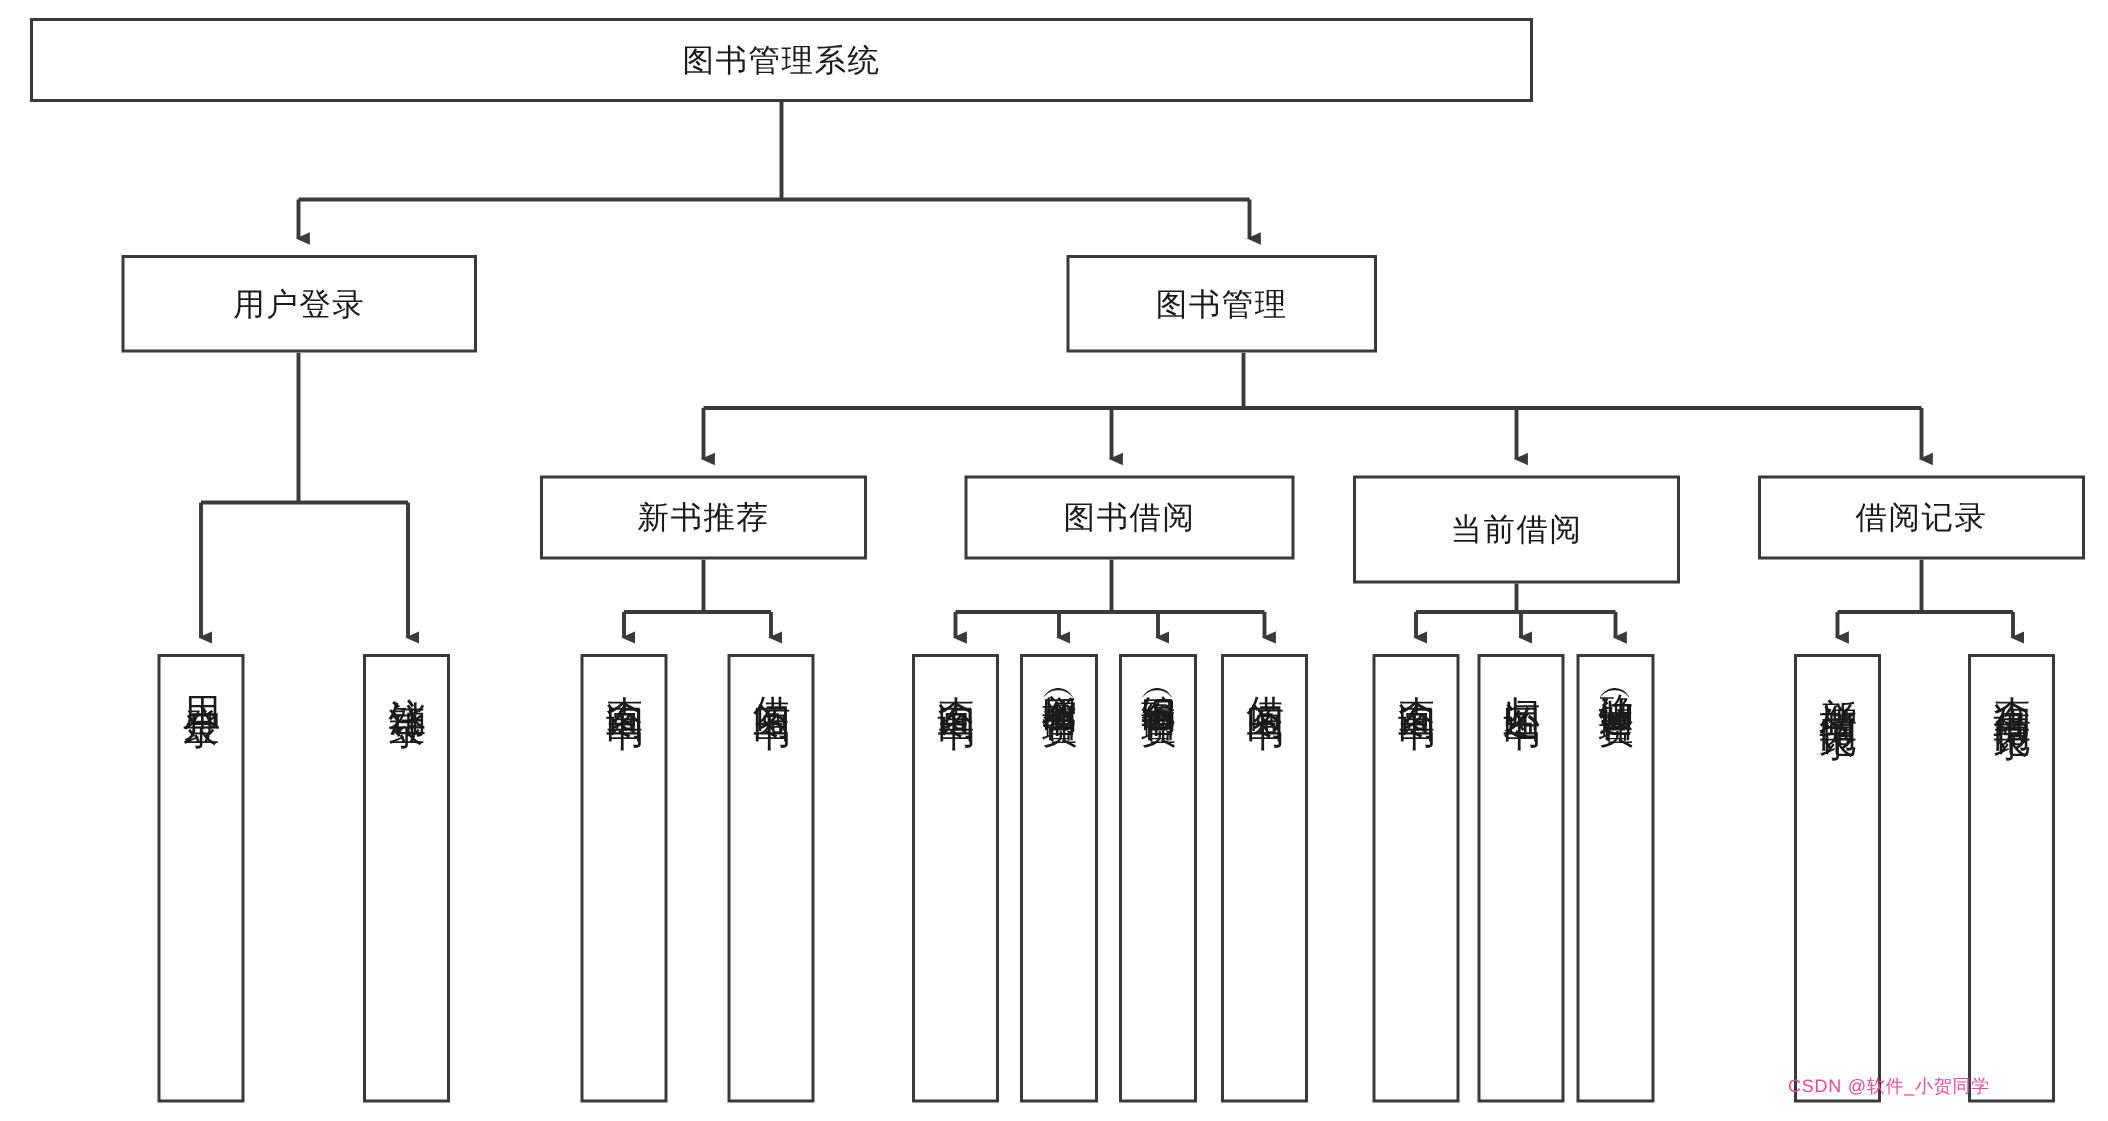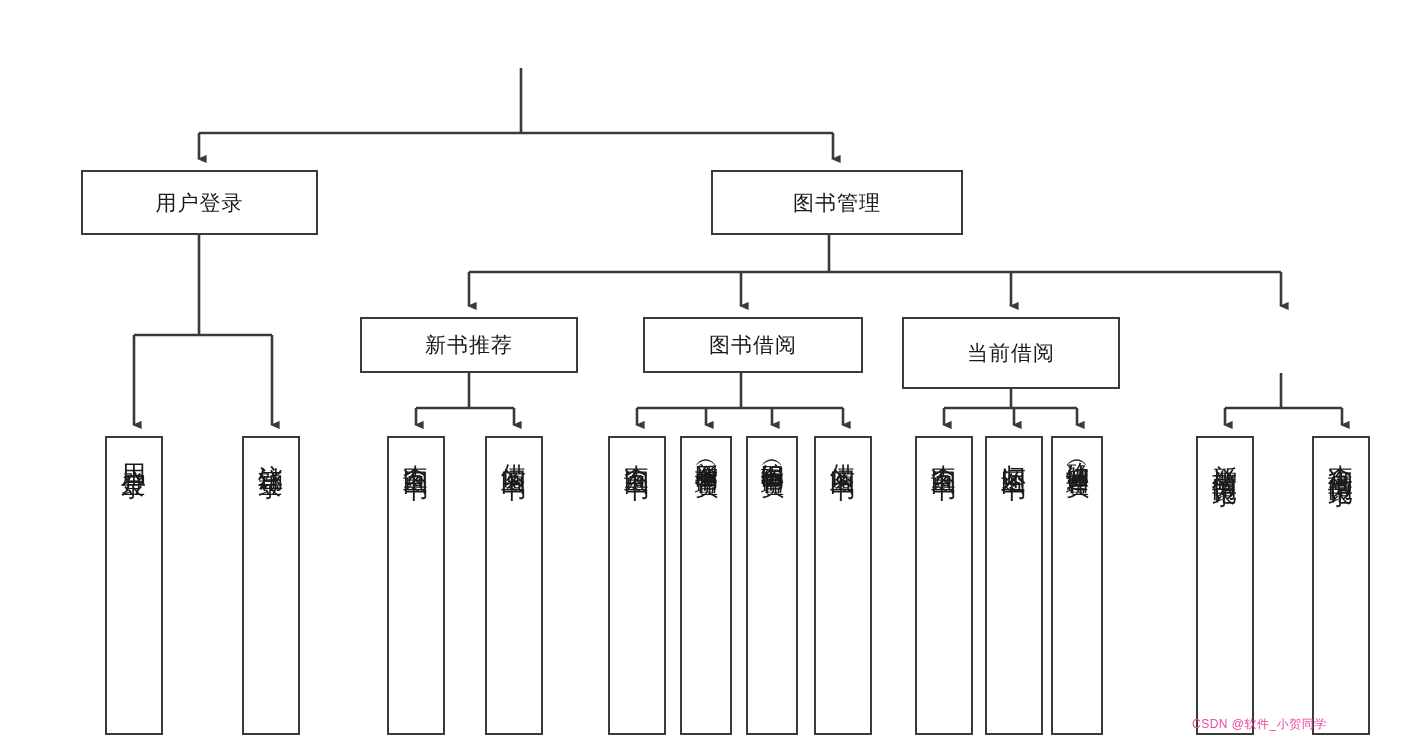--- a/index.html
+++ b/index.html
@@ -113,36 +113,42 @@
       <path d="M1014,408 L1014,425" marker-end="url(#arrowhead)"></path>
       <path d="M1077,408 L1077,425" marker-end="url(#arrowhead)"></path>
 
       <path d="M1281,373 L1281,408"></path>
       <path d="M1225,408 L1342,408"></path>
       <path d="M1225,408 L1225,425" marker-end="url(#arrowhead)"></path>
       <path d="M1342,408 L1342,425" marker-end="url(#arrowhead)"></path>
     </g>
   </svg>
 
+  <div class="node horiz" style="left:20px; top:12px; width:1002px; height:56px;">
+    <span>图书管理系统</span>
+  </div>
 
   <div class="node horiz" style="left:81px; top:170px; width:237px; height:65px;">
     <span>用户登录</span>
   </div>
-  <div class="node horiz" style="left:711px; top:170px; width:252px; height:65px;">
+  <div class="node horiz" style="left:711px; top:170px; width:207px; height:65px;">
     <span>图书管理</span>
   </div>
 
   <div class="node horiz" style="left:360px; top:317px; width:218px; height:56px;">
     <span>新书推荐</span>
   </div>
   <div class="node horiz" style="left:632px; top:317px; width:220px; height:56px;margin-left:11px;">
     <span>图书借阅</span>
   </div>
   <div class="node horiz" style="left:902px; top:317px; width:218px; height:72px;">
     <span>当前借阅</span>
+  </div>
+  <div class="node horiz" style="left:1172px; top:317px; width:218px; height:56px;">
+    <span>借阅记录</span>
   </div>
 
   <div class="node vert" style="left:105px; top:436px; width:58px; height:299px;">
     <span class="vlabel">用户登录</span>
   </div>
   <div class="node vert" style="left:242px; top:436px; width:58px; height:299px;">
     <span class="vlabel">注销登录</span>
   </div>
 
   <div class="node vert" style="left:387px; top:436px; width:58px; height:299px;">

